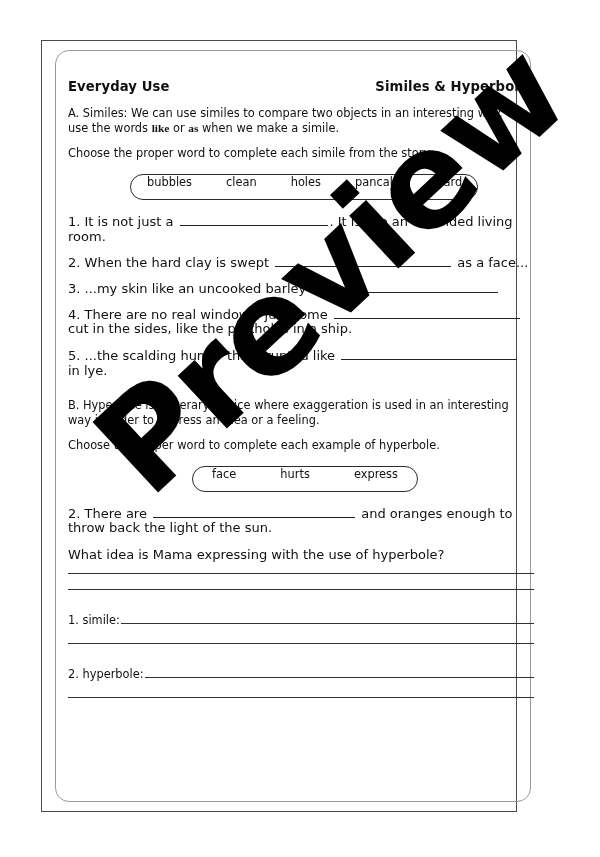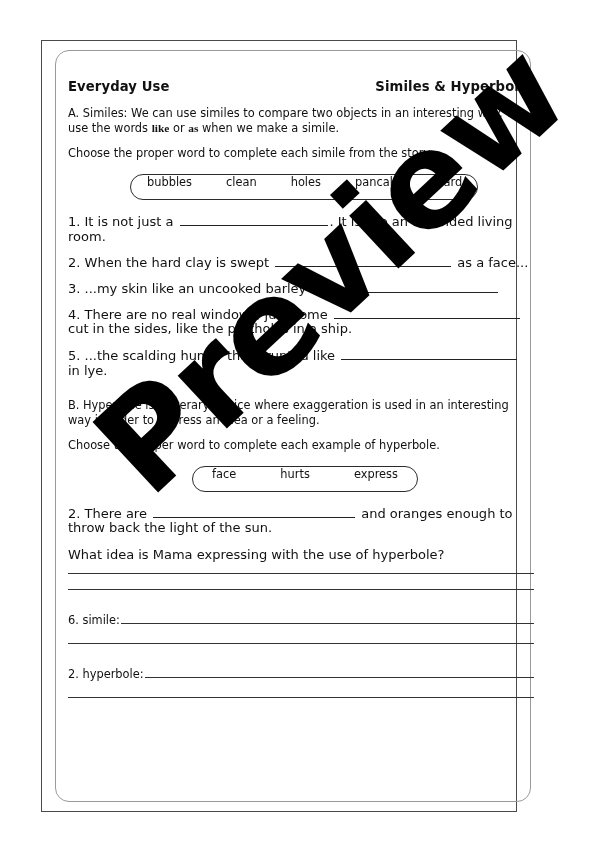--- a/index.html
+++ b/index.html
@@ -225,21 +225,21 @@
   <p class="q two-line"><span>2.</span><span> There are </span><span class="blank b-200"></span><span> and oranges enough to throw back the light of the sun.</span></p>
 
 
   <p class="q">What idea is Mama expressing with the use of hyperbole?</p>
 
   <div class="rule gap-sm"></div>
   <div class="rule gap-lg"></div>
 
 
   <div class="labeled-rule">
-    <span class="lbl">6. simile:</span>
+    <span class="lbl">1. simile:</span>
     <span class="fill"></span>
   </div>
   <div class="rule gap-lg"></div>
 
   <div class="labeled-rule">
     <span class="lbl">2.  hyperbole:</span>
     <span class="fill"></span>
   </div>
   <div class="rule"></div>
 

